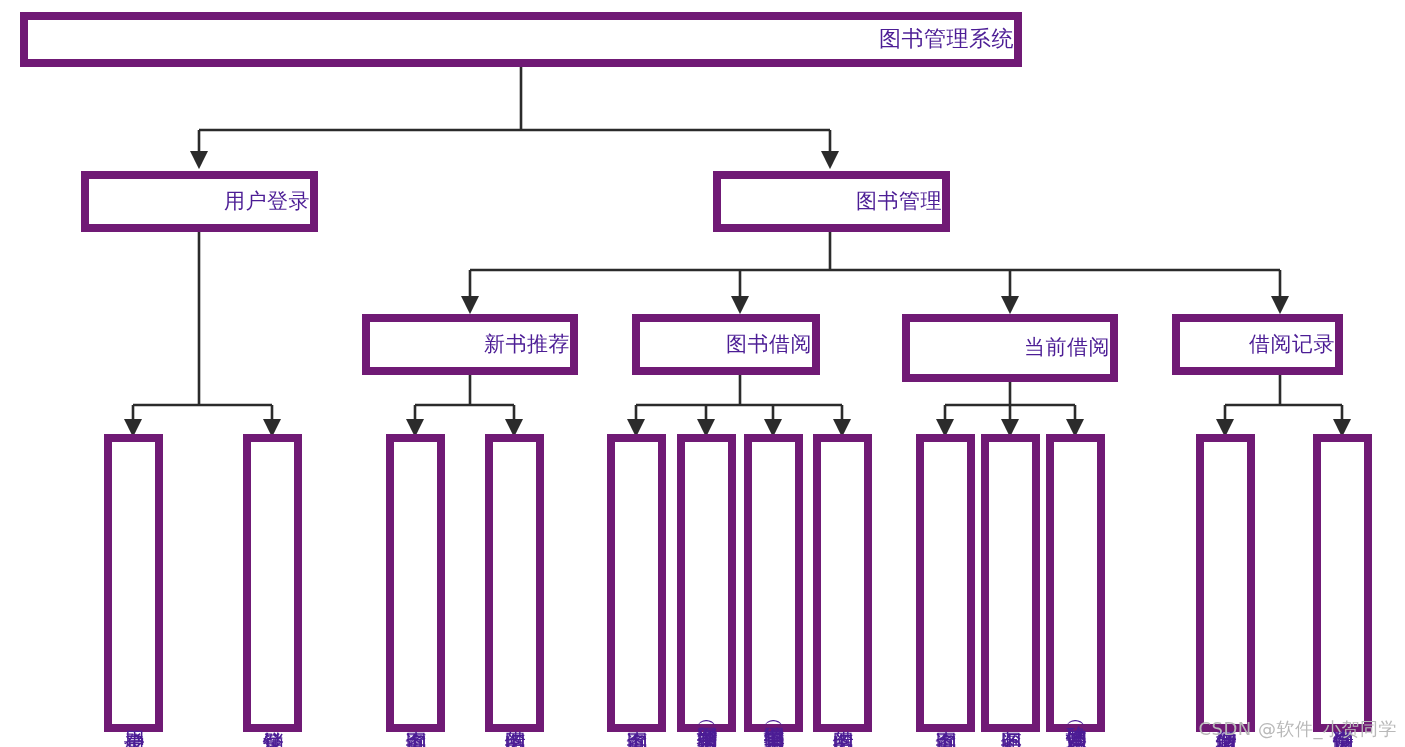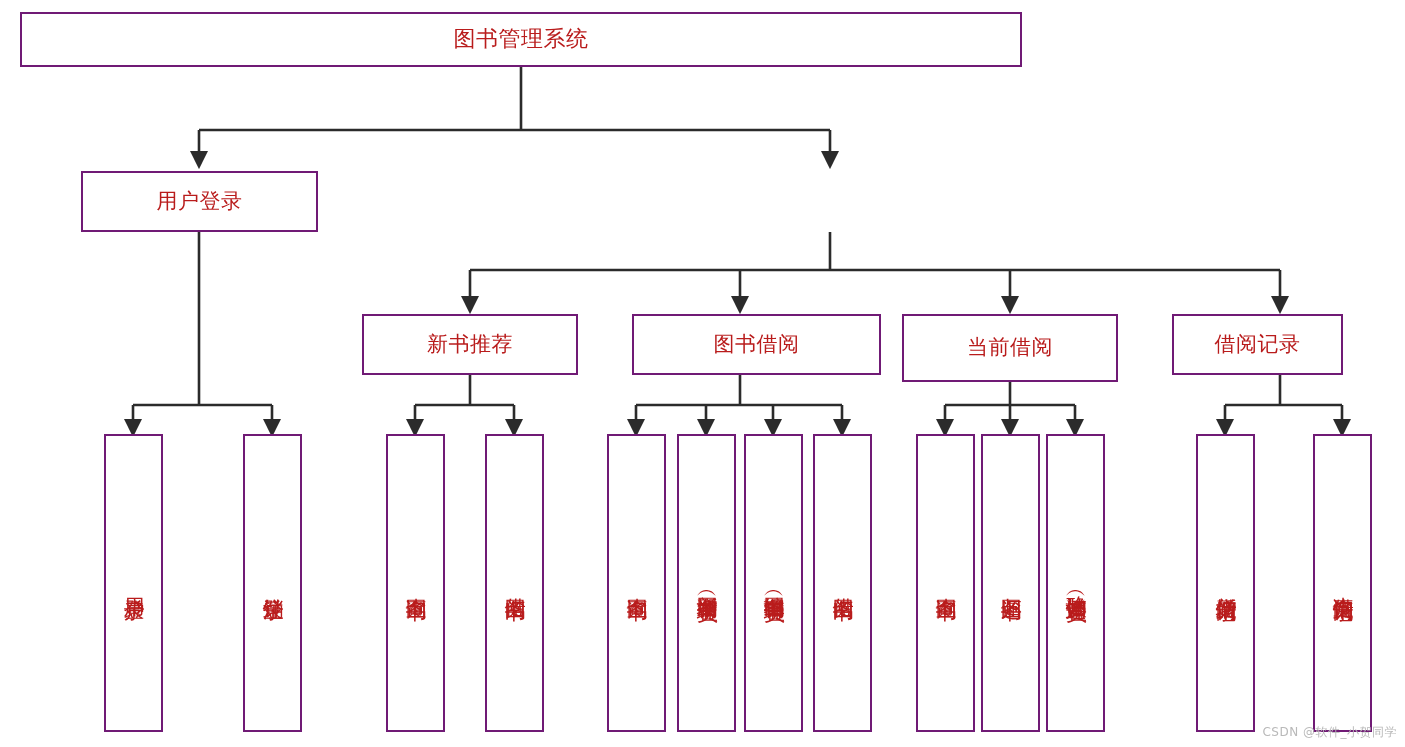--- a/index.html
+++ b/index.html
@@ -21,26 +21,26 @@
     position: absolute;
     left: 0;
     top: 0;
     width: 1405px;
     height: 747px;
     pointer-events: none;
   }
   .node {
     position: absolute;
     box-sizing: border-box;
-    border: 2px solid #701a75;
+    border: 8px solid #701a75;
     background: #ffffff;
     display: flex;
     align-items: center;
-    justify-content: center;
-    color: #b91c1c;
+    justify-content: flex-end;
+    color: #4c1d95;
     z-index: 2;
   }
   .node.h {
     font-size: 21px;
     line-height: 1.2;
     letter-spacing: 0.5px;
   }
   .node.v {
     writing-mode: vertical-rl;
     text-orientation: upright;
@@ -55,21 +55,21 @@
     writing-mode: vertical-rl;
     text-orientation: upright;
   }
   #title-node {
     font-size: 22px;
   }
   #watermark {
     position: absolute;
     right: 8px;
     bottom: 6px;
-    font-size: 12px;
+    font-size: 18px;
     color: #b9b9b9;
     letter-spacing: 0.5px;
     z-index: 3;
     white-space: nowrap;
   }
 </style>
 </head>
 <body>
 
 <div id="canvas">
@@ -124,25 +124,28 @@
     </g>
   </svg>
 
   <div class="node h" id="title-node" style="left:20px; top:12px; width:1002px; height:55px;">
     <span>图书管理系统</span>
   </div>
 
   <div class="node h" style="left:81px; top:171px; width:237px; height:61px;">
     <span>用户登录</span>
   </div>
+  <div class="node h" style="left:713px; top:171px; width:237px; height:61px;">
+    <span>图书管理</span>
+  </div>
 
   <div class="node h" style="left:362px; top:314px; width:216px; height:61px;">
     <span>新书推荐</span>
   </div>
-  <div class="node h" style="left:632px; top:314px; width:249px; height:61px;">
+  <div class="node h" style="left:632px; top:314px; width:188px; height:61px;">
     <span>图书借阅</span>
   </div>
   <div class="node h" style="left:902px; top:314px; width:216px; height:68px;">
     <span>当前借阅</span>
   </div>
   <div class="node h" style="left:1172px; top:314px; width:171px; height:61px;">
     <span>借阅记录</span>
   </div>
 
   <div class="node v" style="left:104px; top:434px; width:59px; height:298px;">

